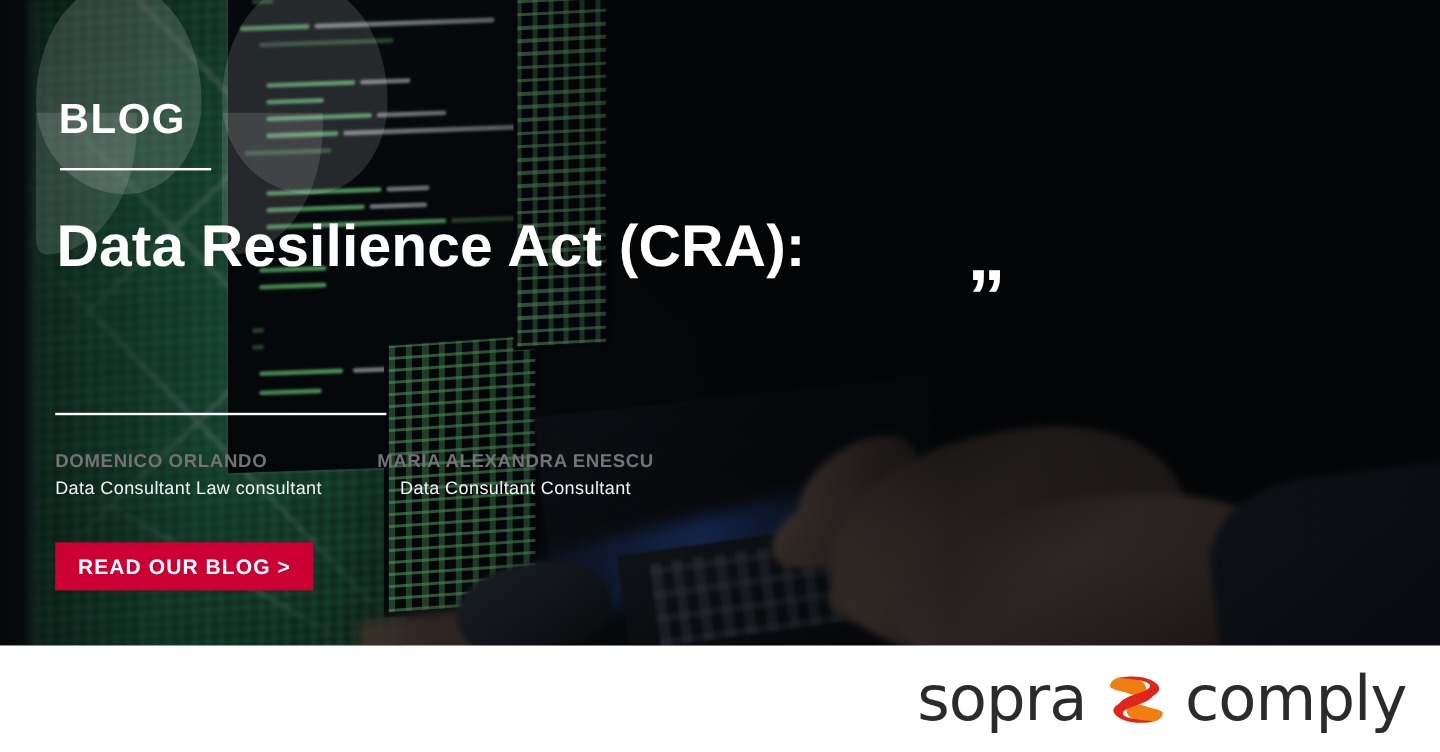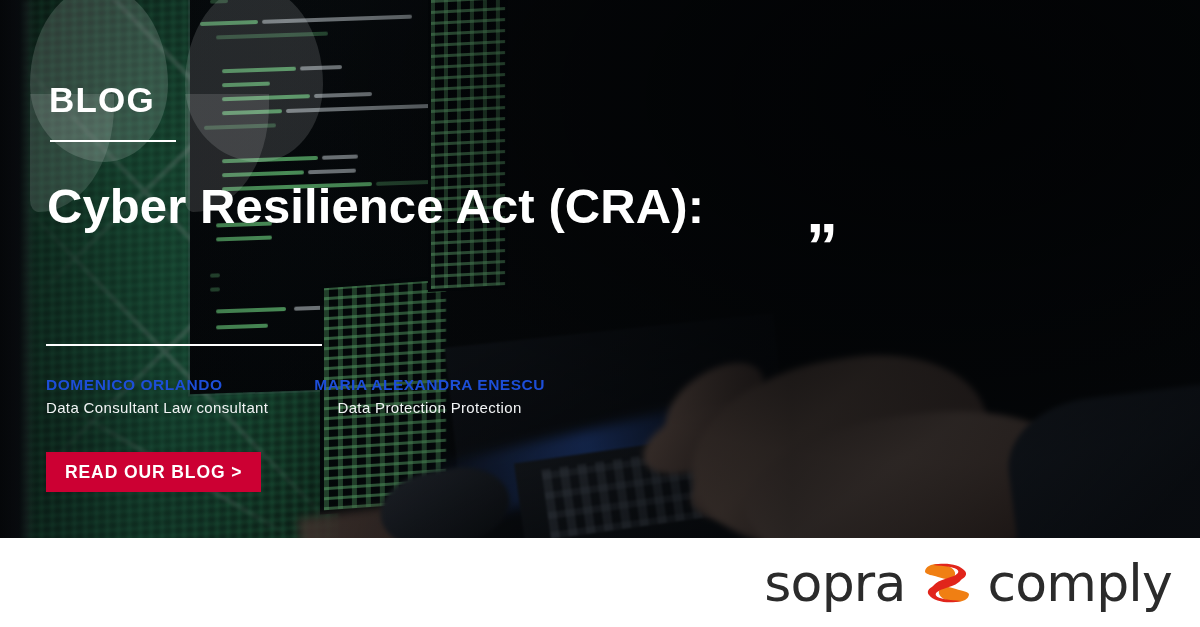--- a/index.html
+++ b/index.html
@@ -223,21 +223,21 @@
   .authors-rule{
     position:absolute; left:46px; top:344px; width:276px; height:2px;
     background:#ffffff;
   }
   .authors{
     position:absolute; left:46px; top:376px;
     display:flex; align-items:flex-start; gap:46px;
   }
   .author{ display:flex; flex-direction:column; }
   .author .nm{
-    font-size:15.5px; font-weight:700; color:#1d4ed8;
+    font-size:15.5px; font-weight:700; color:#737373;
     letter-spacing:.55px; white-space:nowrap;
   }
   .author .rl{
     margin-top:5px;
     font-size:15px; font-weight:300; color:#f2f4f5;
     letter-spacing:.35px; white-space:nowrap;
   }
   .author.a2{ align-items:center; }
   .author.a2 .nm{ letter-spacing:.5px; }
 
@@ -341,32 +341,32 @@
     <div class="lobe l2"></div>
     <div class="tail"></div>
     <div class="tail t2"></div>
   </div>
 
   <div class="endquote">”</div>
 
   <div class="eyebrow">BLOG</div>
   <div class="eyebrow-rule"></div>
 
-  <div class="title1">Cyber Resilience Act (CRA):</div>
+  <div class="title1">Data Resilience Act (CRA):</div>
 
   <div class="authors-rule"></div>
 
   <div class="authors">
     <div class="author a1">
       <span class="nm">DOMENICO ORLANDO</span>
       <span class="rl">Data Consultant Law consultant</span>
     </div>
     <div class="author a2">
       <span class="nm">MARIA ALEXANDRA ENESCU</span>
-      <span class="rl">Data Protection Protection</span>
+      <span class="rl">Data Consultant Consultant</span>
     </div>
   </div>
 
   <button class="cta">READ OUR BLOG &gt;</button>
 
   <div class="footer">
     <div class="logo">
       <span class="word">sopra</span>
 
       <svg class="smark" viewBox="0 0 100 88">

